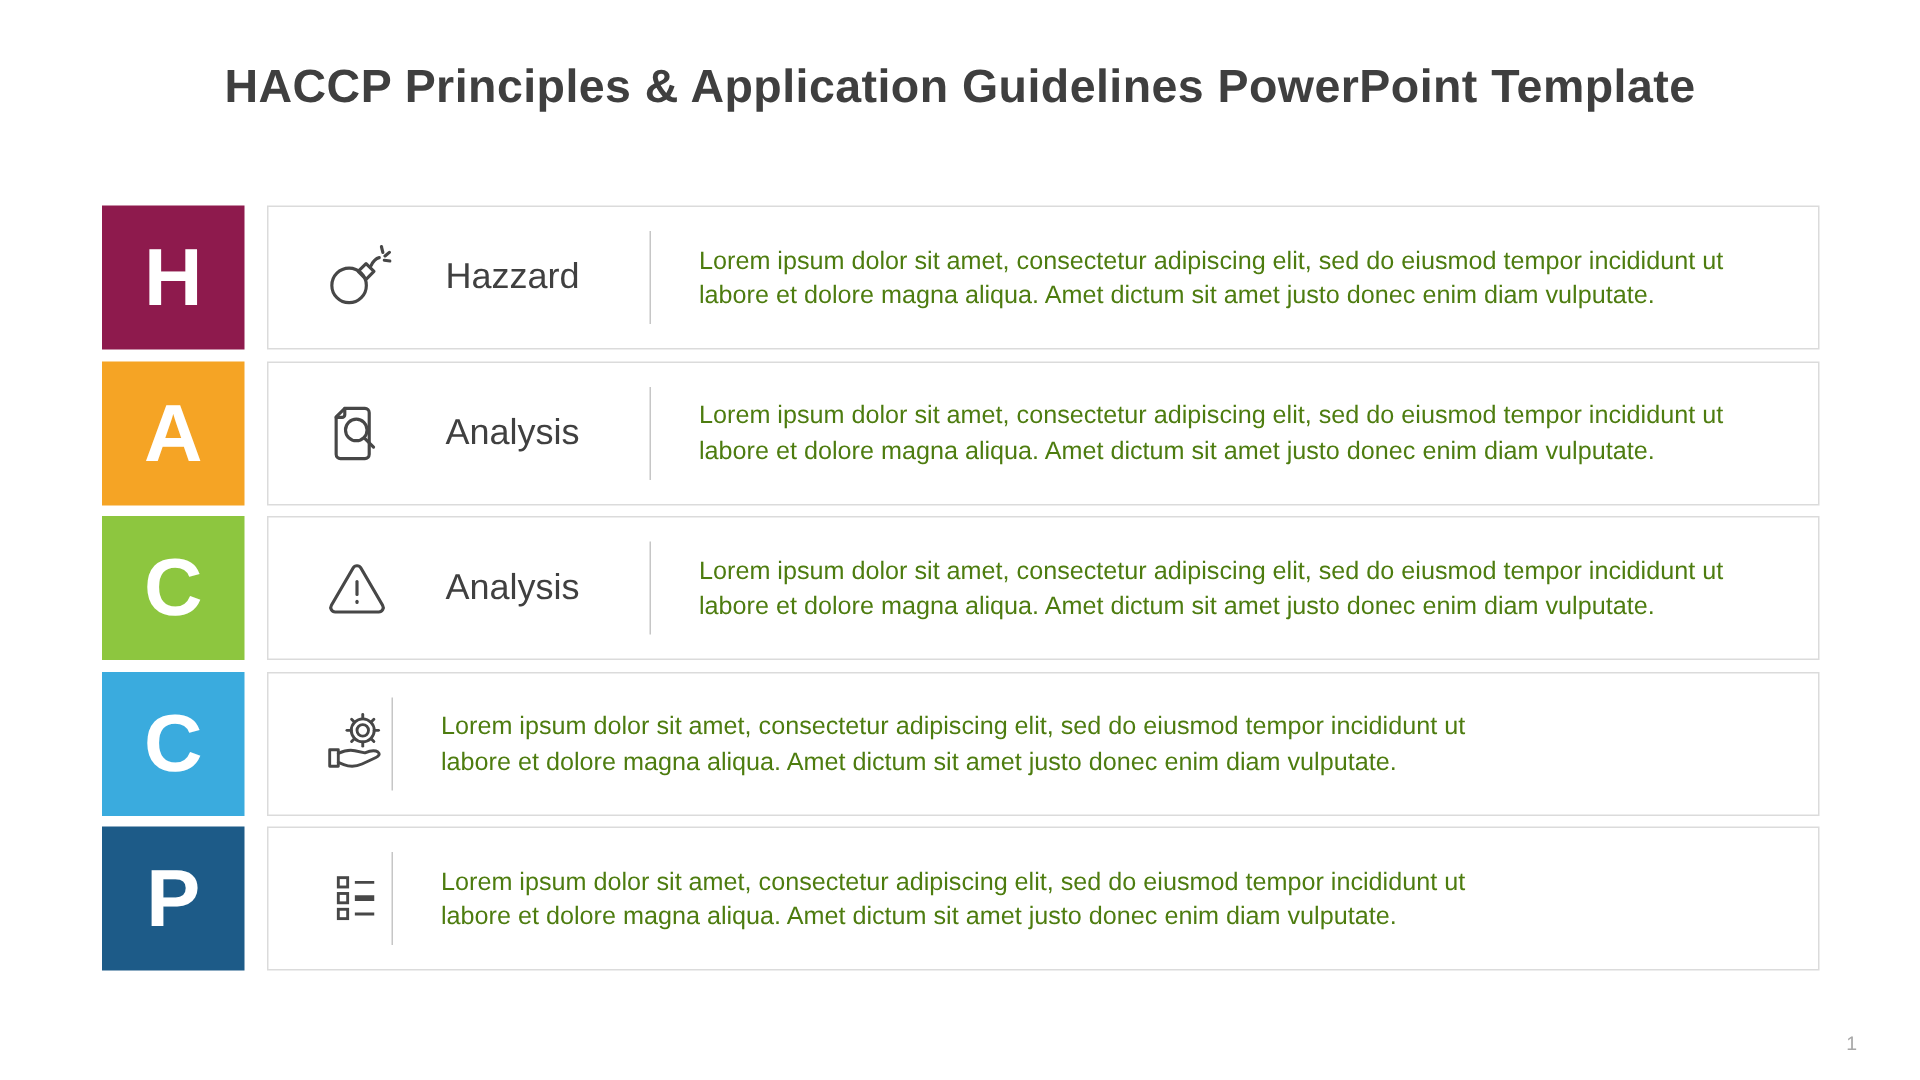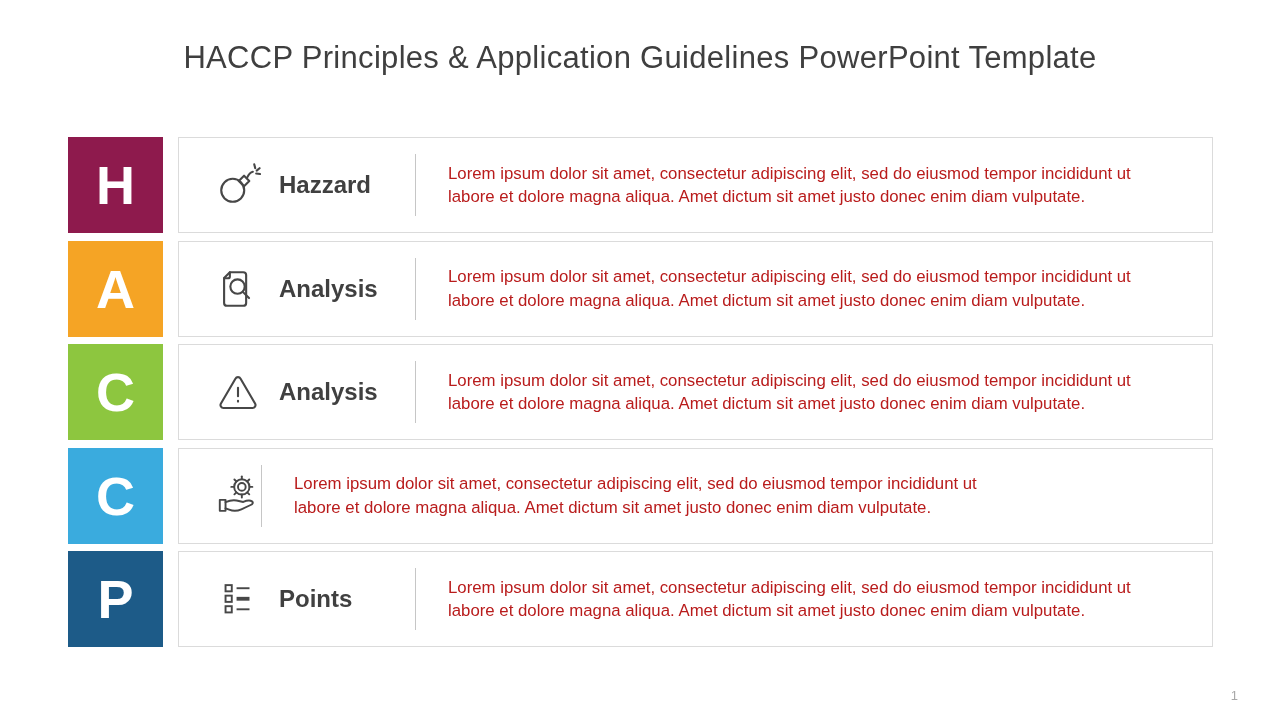--- a/index.html
+++ b/index.html
@@ -2,44 +2,44 @@
 <html><head>
 <meta charset="utf-8">
 <style>
   html,body{margin:0;padding:0;}
   body{
     width:1280px;height:720px;position:relative;overflow:hidden;
     background:#ffffff;font-family:"Liberation Sans",sans-serif;
   }
   .slide-title{
     position:absolute;top:40px;left:0;width:1280px;text-align:center;
-    font-size:31px;font-weight:400;color:#3f3f3f;letter-spacing:.3px;
+    font-size:31px;font-weight:700;color:#3f3f3f;letter-spacing:.3px;
   }
   .rows{position:absolute;top:137px;left:68px;}
   .row{display:flex;height:96px;margin-bottom:7.5px;}
   .letter-box{
     width:95px;height:96px;flex-shrink:0;
     display:flex;align-items:center;justify-content:center;
   }
   .letter{color:#ffffff;font-size:54px;font-weight:700;line-height:1;}
   .card{
     margin-left:15px;width:1035px;height:96px;box-sizing:border-box;
     border:1px solid #dbdbdb;background:#ffffff;
     display:flex;align-items:center;
   }
   .icon-wrap{width:46px;height:46px;margin-left:36px;flex-shrink:0;}
   .icon-wrap svg{width:46px;height:46px;display:block;}
   .row-title{
-    margin-left:18px;width:136px;flex-shrink:0;
-    font-size:24px;font-weight:700;color:#404040;
+    margin-left:36px;width:136px;flex-shrink:0;
+    font-size:24px;font-weight:400;color:#404040;
   }
   .divider{width:1px;height:62px;background:#c6c6c6;flex-shrink:0;}
   .row-desc{
     margin-left:32px;width:690px;
-    font-size:16.8px;line-height:23.5px;color:#b91c1c;
+    font-size:16.8px;line-height:23.5px;color:#4d7c0f;
   }
   .page-number{
     position:absolute;right:42px;top:688px;
     font-size:13px;color:#a8a8a8;
   }
 </style>
 </head>
 <body>
 
 <div class="slide-title">HACCP Principles &amp; Application Guidelines PowerPoint Template</div>
@@ -138,21 +138,20 @@
       <span class="icon-wrap">
         <svg viewBox="0 0 48 48" fill="none" stroke="#474747" stroke-width="2" stroke-linecap="butt">
           <rect x="11" y="9.5" width="6.5" height="6.5"></rect>
           <rect x="11" y="20.5" width="6.5" height="6.5"></rect>
           <rect x="11" y="31.5" width="6.5" height="6.5"></rect>
           <path d="M22.5 12.75 H36"></path>
           <path d="M22.5 23.75 H36" stroke-width="4"></path>
           <path d="M22.5 34.75 H36"></path>
         </svg>
       </span>
-      <div class="row-title">Points</div>
       <div class="divider"></div>
       <div class="row-desc">Lorem ipsum dolor sit amet, consectetur adipiscing elit, sed do eiusmod tempor incididunt ut labore et dolore magna aliqua. Amet dictum sit amet justo donec enim diam vulputate.</div>
     </div>
   </div>
 
 </div>
 
 <div class="page-number">1</div>
 
 </body></html>

